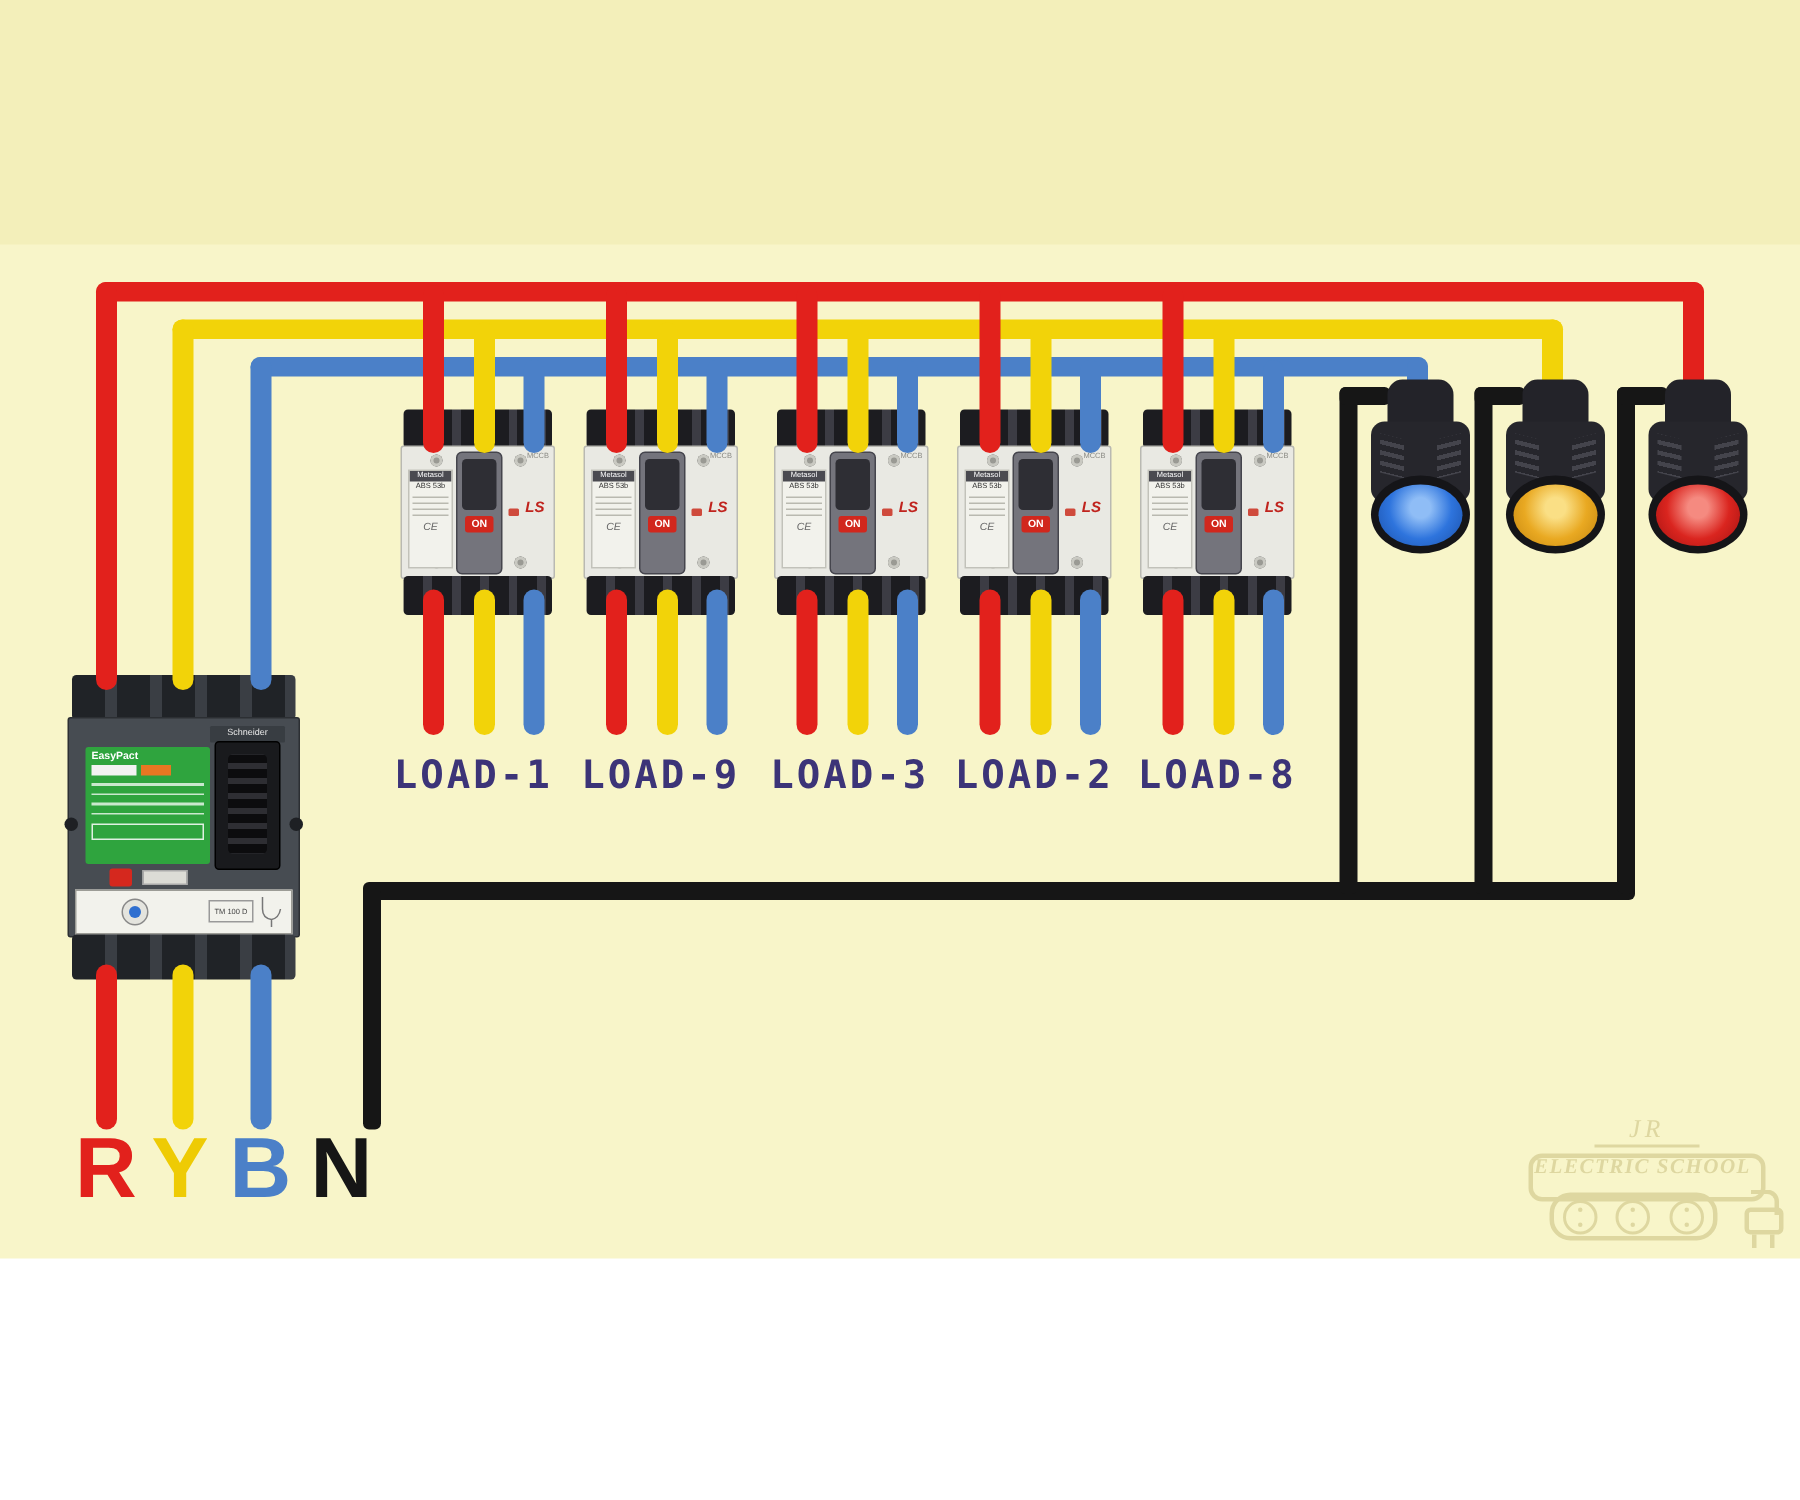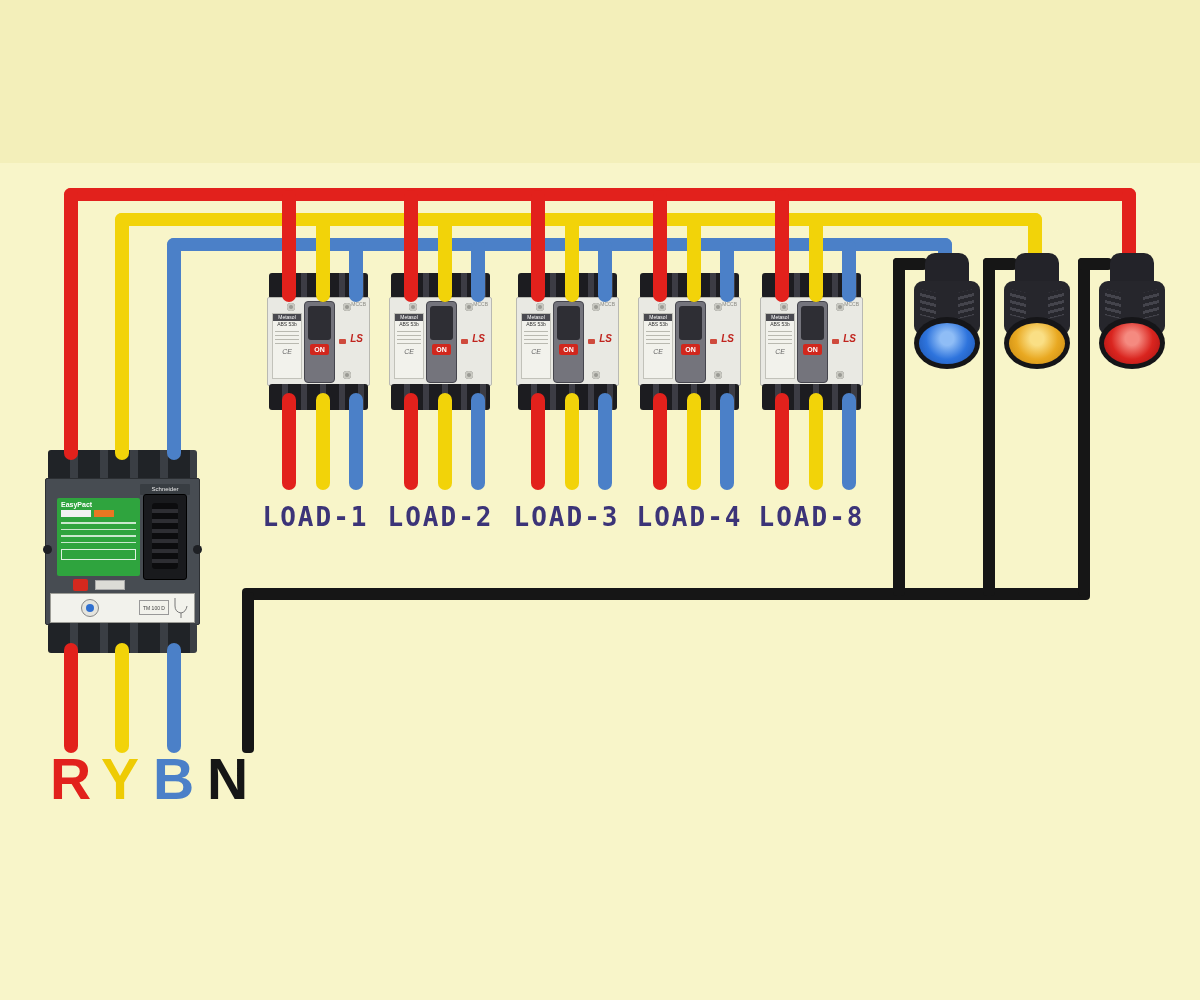--- a/index.html
+++ b/index.html
@@ -1,17 +1,17 @@
 <!DOCTYPE html>
 <html><head>
 <meta charset="utf-8">
 <style>
   html,body{margin:0;padding:0;}
   #stage{
-    position:relative;width:1200px;height:1000px;overflow:hidden;
+    position:relative;width:1200px;height:839px;overflow:hidden;
     background:#f8f5c9;font-family:"Liberation Sans",sans-serif;
   }
   .band-top{position:absolute;left:0;top:0;width:1200px;height:163px;background:#f3efba;}
   
   .wire{position:absolute;border-radius:7px;}
   .w-red{background:#e2211c;}
   .w-yellow{background:#f2d309;}
   .w-blue{background:#4b80c8;}
   .w-black{background:#161616;border-radius:4px;}
   
@@ -358,23 +358,37 @@
     <div class="lamp-neck"></div>
     <div class="lamp-body">
       <div class="vents l"></div>
       <div class="vents r"></div>
     </div>
     <div class="lamp-bezel"></div>
     <div class="lamp-lens lens-red"></div>
   </div>
 
   <div class="load-label" style="left:254px;">LOAD-1</div>
-  <div class="load-label" style="left:379px;">LOAD-2</div>
+  <div class="load-label" style="left:379px;">LOAD-9</div>
   <div class="load-label" style="left:505px;">LOAD-3</div>
-  <div class="load-label" style="left:628px;">LOAD-4</div>
+  <div class="load-label" style="left:628px;">LOAD-2</div>
   <div class="load-label" style="left:750px;">LOAD-8</div>
 
   <div class="phase" style="left:50px;color:#e2211c;">R</div>
   <div class="phase" style="left:101px;color:#eecb04;">Y</div>
   <div class="phase" style="left:153px;color:#4b80c8;">B</div>
   <div class="phase" style="left:207px;color:#161616;">N</div>
 
+  <div id="watermark">
+    <div class="wm-jr">JR</div>
+    <div class="wm-frame"></div>
+    <div class="wm-title">ELECTRIC SCHOOL</div>
+    <div class="wm-strip">
+      <div class="wm-socket"></div>
+      <div class="wm-socket"></div>
+      <div class="wm-socket"></div>
+    </div>
+    <div class="wm-cord"></div>
+    <div class="wm-plug"></div>
+    <div class="wm-prong" style="left:153px;"></div>
+    <div class="wm-prong" style="left:165px;"></div>
+  </div>
 </div>
 
 </body></html>

